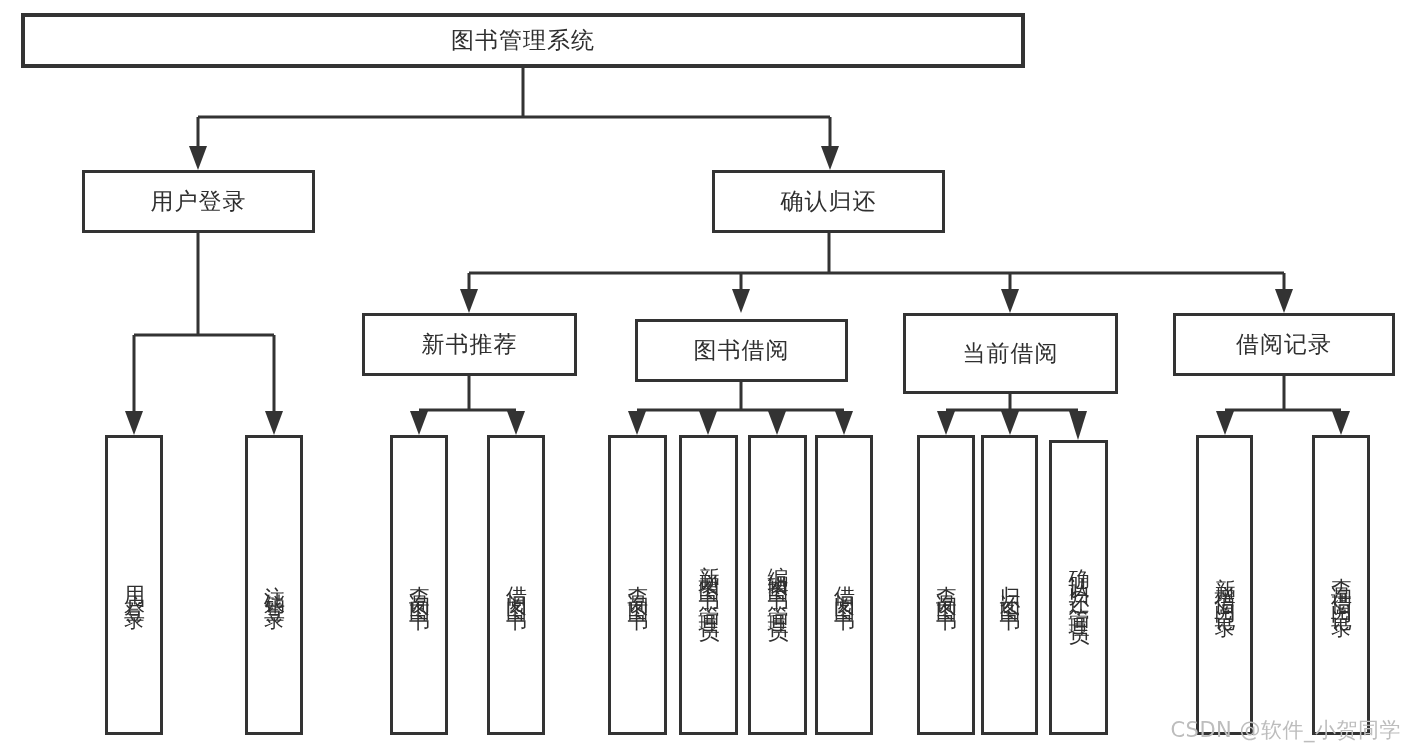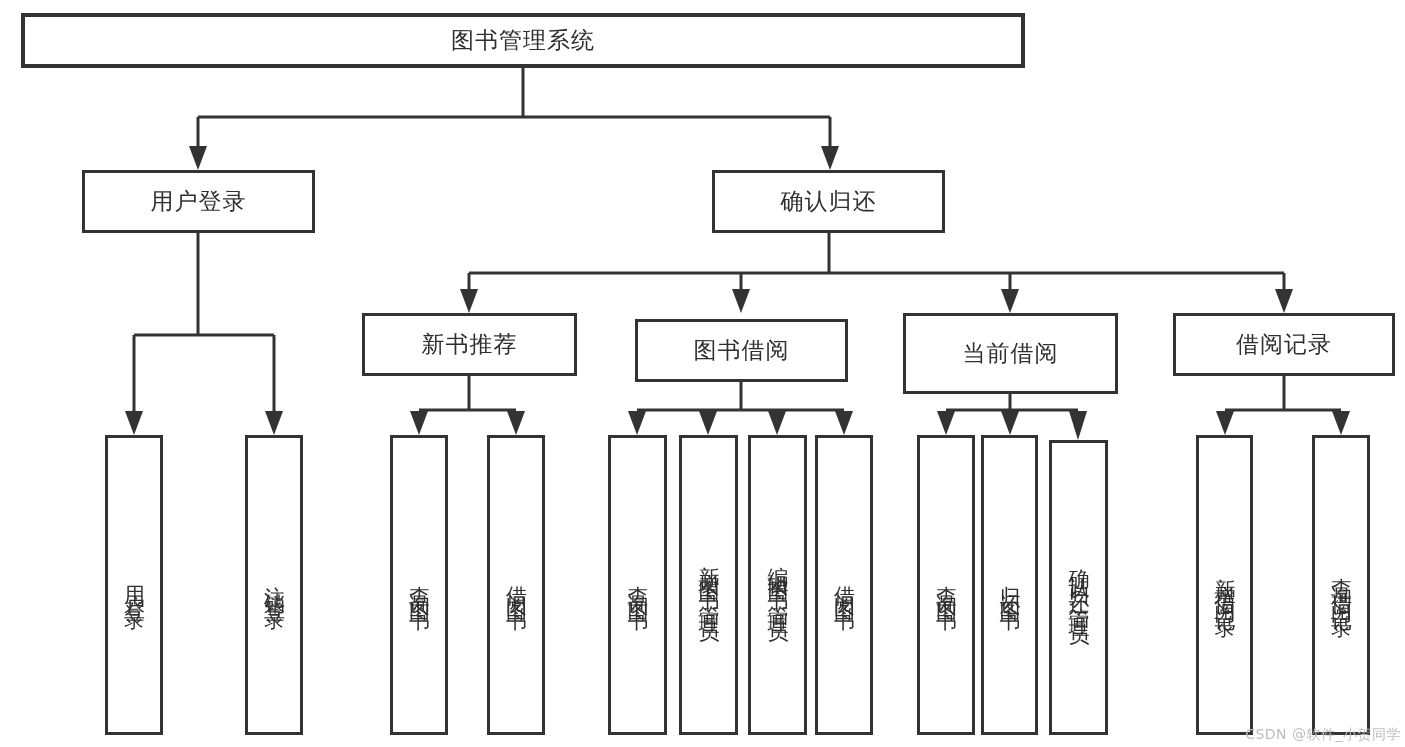--- a/index.html
+++ b/index.html
@@ -48,21 +48,21 @@
     text-orientation: mixed;
     font-size: 21px;
     letter-spacing: 8px;
     line-height: 1;
     white-space: nowrap;
   }
   .watermark {
     position: absolute;
     right: 4px;
     bottom: 3px;
-    font-size: 14px;
+    font-size: 21px;
     letter-spacing: 0.5px;
     color: #bdbdbd;
     z-index: 5;
     white-space: nowrap;
   }
 </style>
 </head>
 <body>
 
 <div class="stage">

